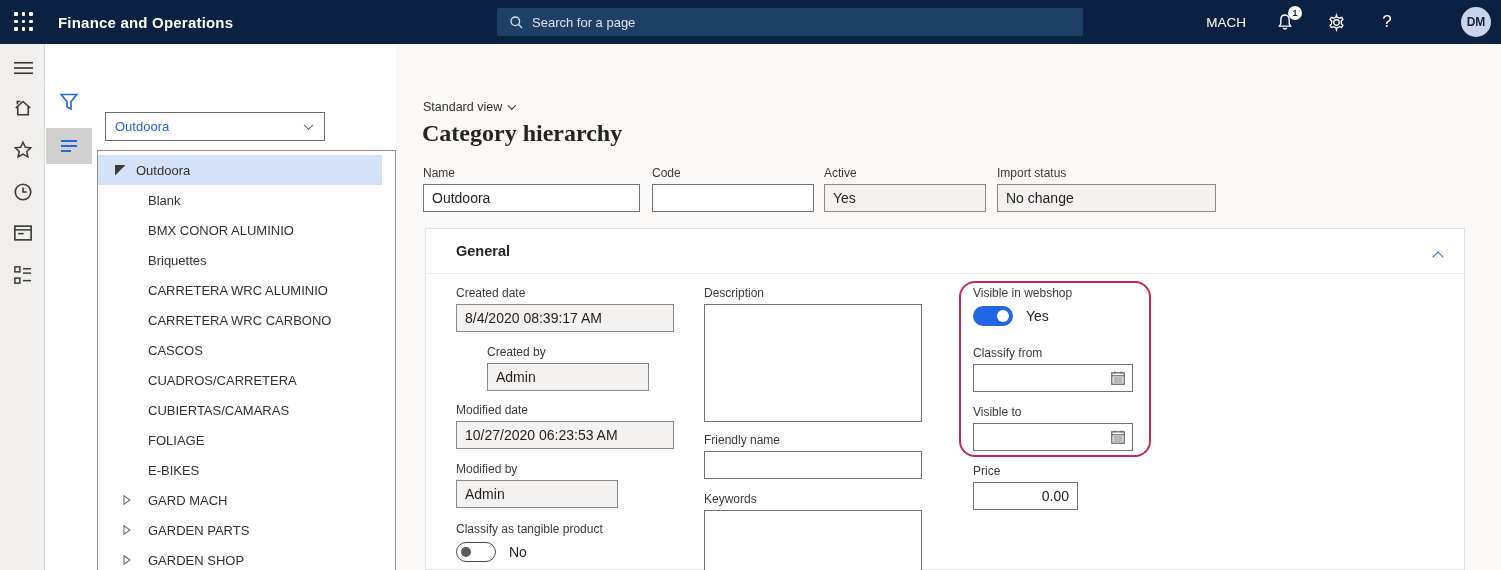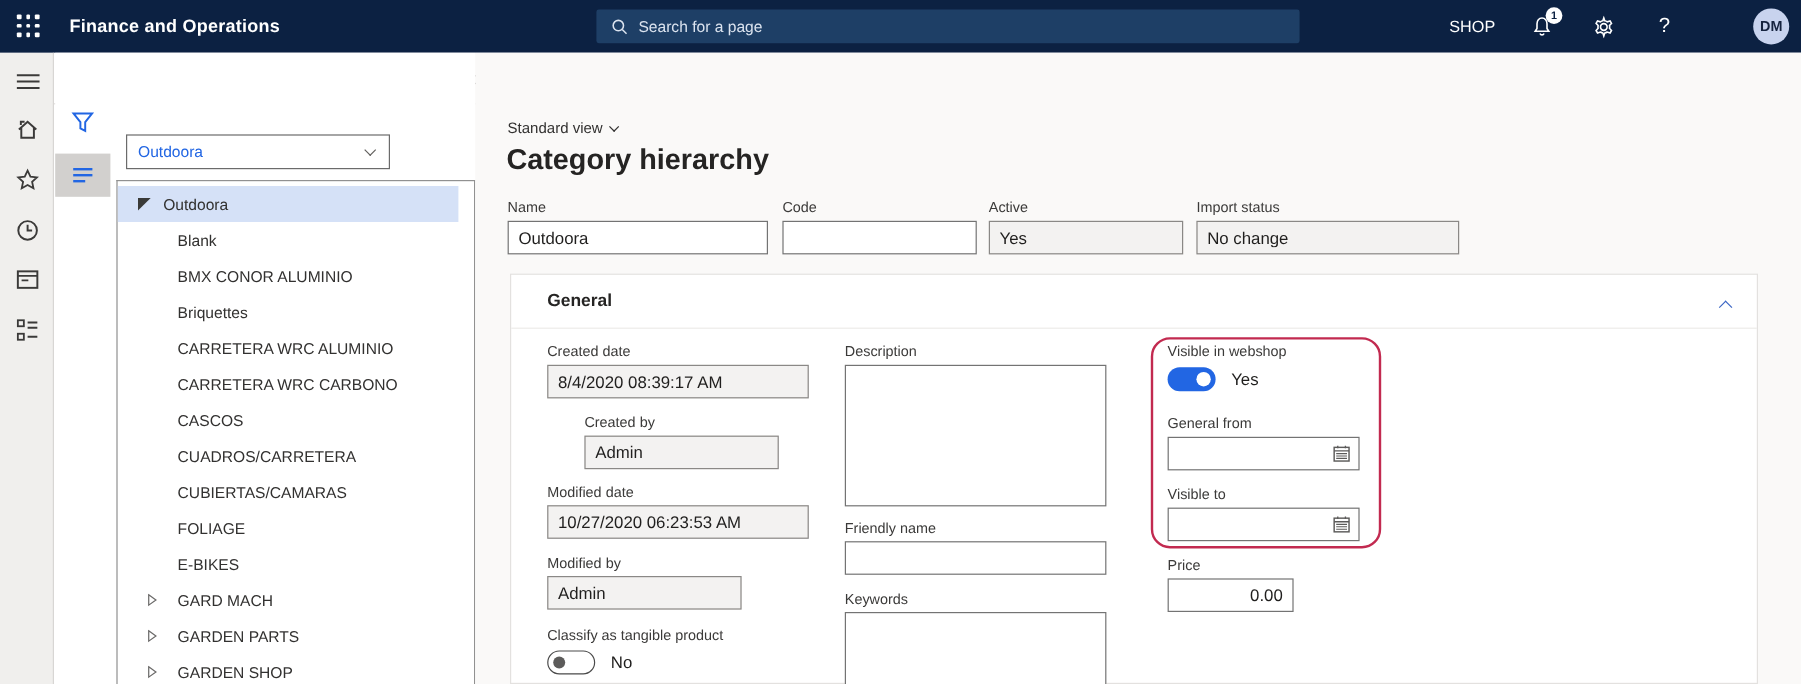--- a/index.html
+++ b/index.html
@@ -60,21 +60,21 @@
   .tri-open { width:11px; height:11px; background:#3a3a38; clip-path:polygon(0 0,100% 0,0 100%); }
   .t-label { margin-left:38px; }
   .trow.child .t-label { margin-left:50px; }
   .splitter { position:absolute; left:351px; top:362px; width:8px; height:14px; display:flex; gap:2px; cursor:col-resize; }
   .splitter i { width:1.5px; height:14px; background:#9e9c9a; }
 
   
   .main { position:absolute; left:396px; top:44px; width:1105px; height:526px; background:#faf9f8; }
   .viewsel { position:absolute; left:27px; top:56px; font-size:12.5px; display:flex; align-items:center; gap:7px; cursor:pointer; }
   .viewsel .chv { width:5.5px; height:5.5px; border-width:1.3px; color:#323130; }
-  .pagetitle { position:absolute; left:26px; top:76px; font-size:24px; font-weight:bold; color:#252423; }
+  .pagetitle { position:absolute; left:26px; top:76px; font-size:24px; font-weight:bold; color:#252423;font-family:Liberation Serif, serif; }
 
   .lbl { font-size:12px; color:#3b3a39; }
   .inp { height:28px; border:1px solid #737373; background:#fff; font-size:14px; padding:0 8px; color:#201f1e; font-family:inherit; outline:none; width:100%; }
   .inp.ro { background:#f3f2f1; border-color:#8a8886; }
   .fld { position:absolute; }
   .fld .lbl { display:block; margin-bottom:4px; }
 
   .hf-name { left:27px; top:122px; width:217px; }
   .hf-code { left:256px; top:122px; width:162px; }
   .hf-active { left:428px; top:122px; width:162px; }
@@ -136,21 +136,21 @@
     </div>
     <div class="app-title">Finance and Operations</div>
     <div class="searchbox">
       <svg width="15" height="15" viewBox="0 0 16 16">
           <circle cx="6.7" cy="6.7" r="4.6" fill="none" stroke="#dbe3ef" stroke-width="1.4"></circle>
           <line x1="10.2" y1="10.2" x2="14" y2="14" stroke="#dbe3ef" stroke-width="1.4"></line>
         </svg>
       <span>Search for a page</span>
     </div>
     <div class="top-right">
-      <span class="txt">SHOP</span>
+      <span class="txt">MACH</span>
       <span class="iconbtn">
         <svg width="18" height="18" viewBox="0 0 16 16">
             <path d="M8 1.8 C5.7 1.8 4.3 3.6 4.3 6 V9.6 L3 11.6 H13 L11.7 9.6 V6 C11.7 3.6 10.3 1.8 8 1.8 Z" fill="none" stroke="#fff" stroke-width="1.2"></path>
             <path d="M6.5 13.2 a1.6 1.6 0 0 0 3 0" fill="none" stroke="#fff" stroke-width="1.2"></path>
           </svg>
         <span class="bell-badge">1</span>
       </span>
       <span class="iconbtn">
         <svg width="19" height="19" viewBox="0 0 24 24">
             <path fill="none" stroke="#fff" stroke-width="1.7" d="M12 8.5 a3.5 3.5 0 1 0 0 7 a3.5 3.5 0 0 0 0 -7 Z M12 2.5 l1 3 a7 7 0 0 1 2.6 1.1 l3-1 1.5 2.6 -2.1 2.3 a7 7 0 0 1 0 2.9 l2.1 2.3 -1.5 2.6 -3-1 a7 7 0 0 1 -2.6 1.1 l-1 3 -1-3 a7 7 0 0 1 -2.6-1.1 l-3 1 -1.5-2.6 2.1-2.3 a7 7 0 0 1 0-2.9 L3.9 8.2 5.4 5.6 l3 1 A7 7 0 0 1 11 5.5 Z"></path>
@@ -450,21 +450,21 @@
       <div class="fld g-webshop">
         <span class="lbl">Visible in webshop</span>
         <span class="toggle-row">
           <span class="tgl tgl-on">
               <span class="knob"></span>
             </span>
           <span class="tglval">Yes</span>
         </span>
       </div>
       <div class="fld g-visfrom">
-        <span class="lbl">General from</span>
+        <span class="lbl">Classify from</span>
         <span class="datewrap" style="display:block;">
           <input class="inp" value="" style="">
           <span class="cal">
             <svg width="16" height="16" viewBox="0 0 16 16">
                 <rect x="1.8" y="2.8" width="12.4" height="11.4" fill="none" stroke="#5c5b5a" stroke-width="1.2"></rect>
                 <line x1="1.8" y1="5.8" x2="14.2" y2="5.8" stroke="#5c5b5a" stroke-width="1.1"></line>
                 <line x1="4.8" y1="1.4" x2="4.8" y2="3.6" stroke="#5c5b5a" stroke-width="1.1"></line>
                 <line x1="11.2" y1="1.4" x2="11.2" y2="3.6" stroke="#5c5b5a" stroke-width="1.1"></line>
                 <line x1="3.5" y1="8" x2="12.5" y2="8" stroke="#5c5b5a" stroke-width=".9"></line>
                 <line x1="3.5" y1="10" x2="12.5" y2="10" stroke="#5c5b5a" stroke-width=".9"></line>

